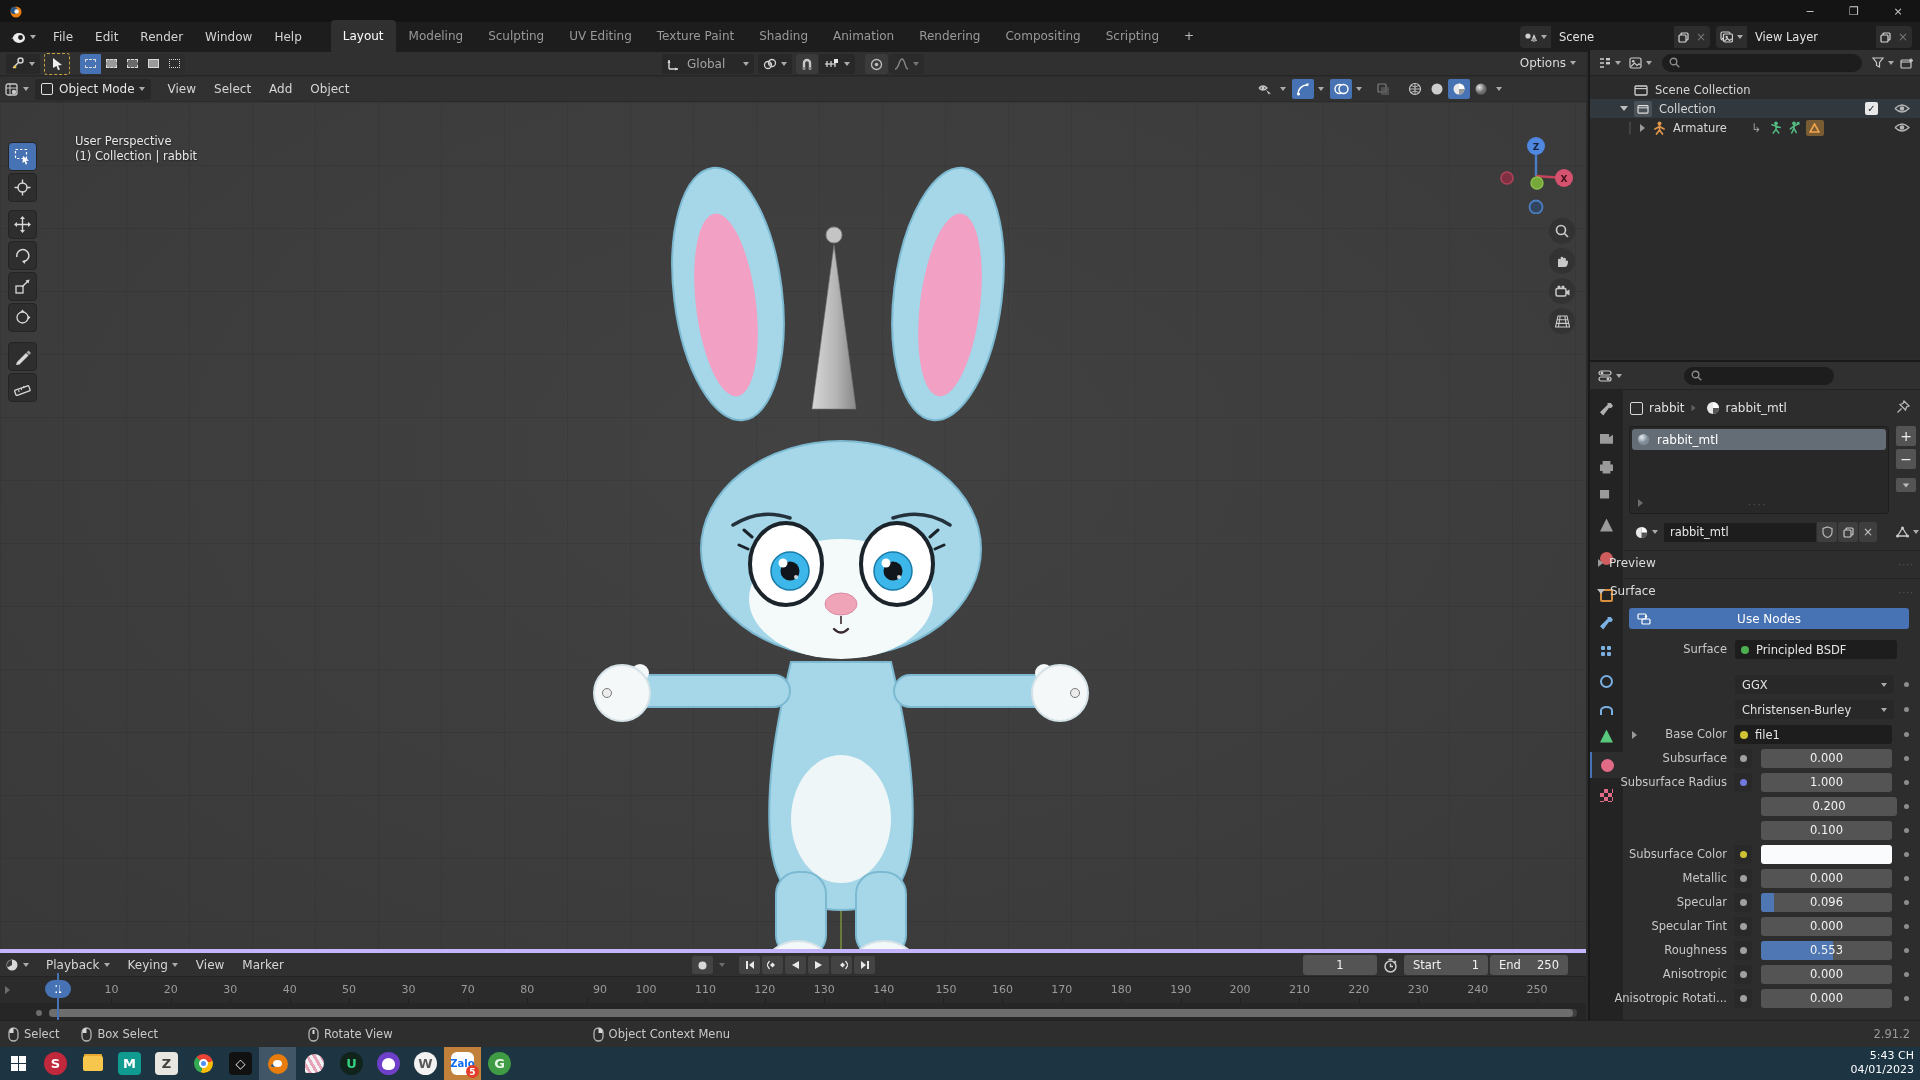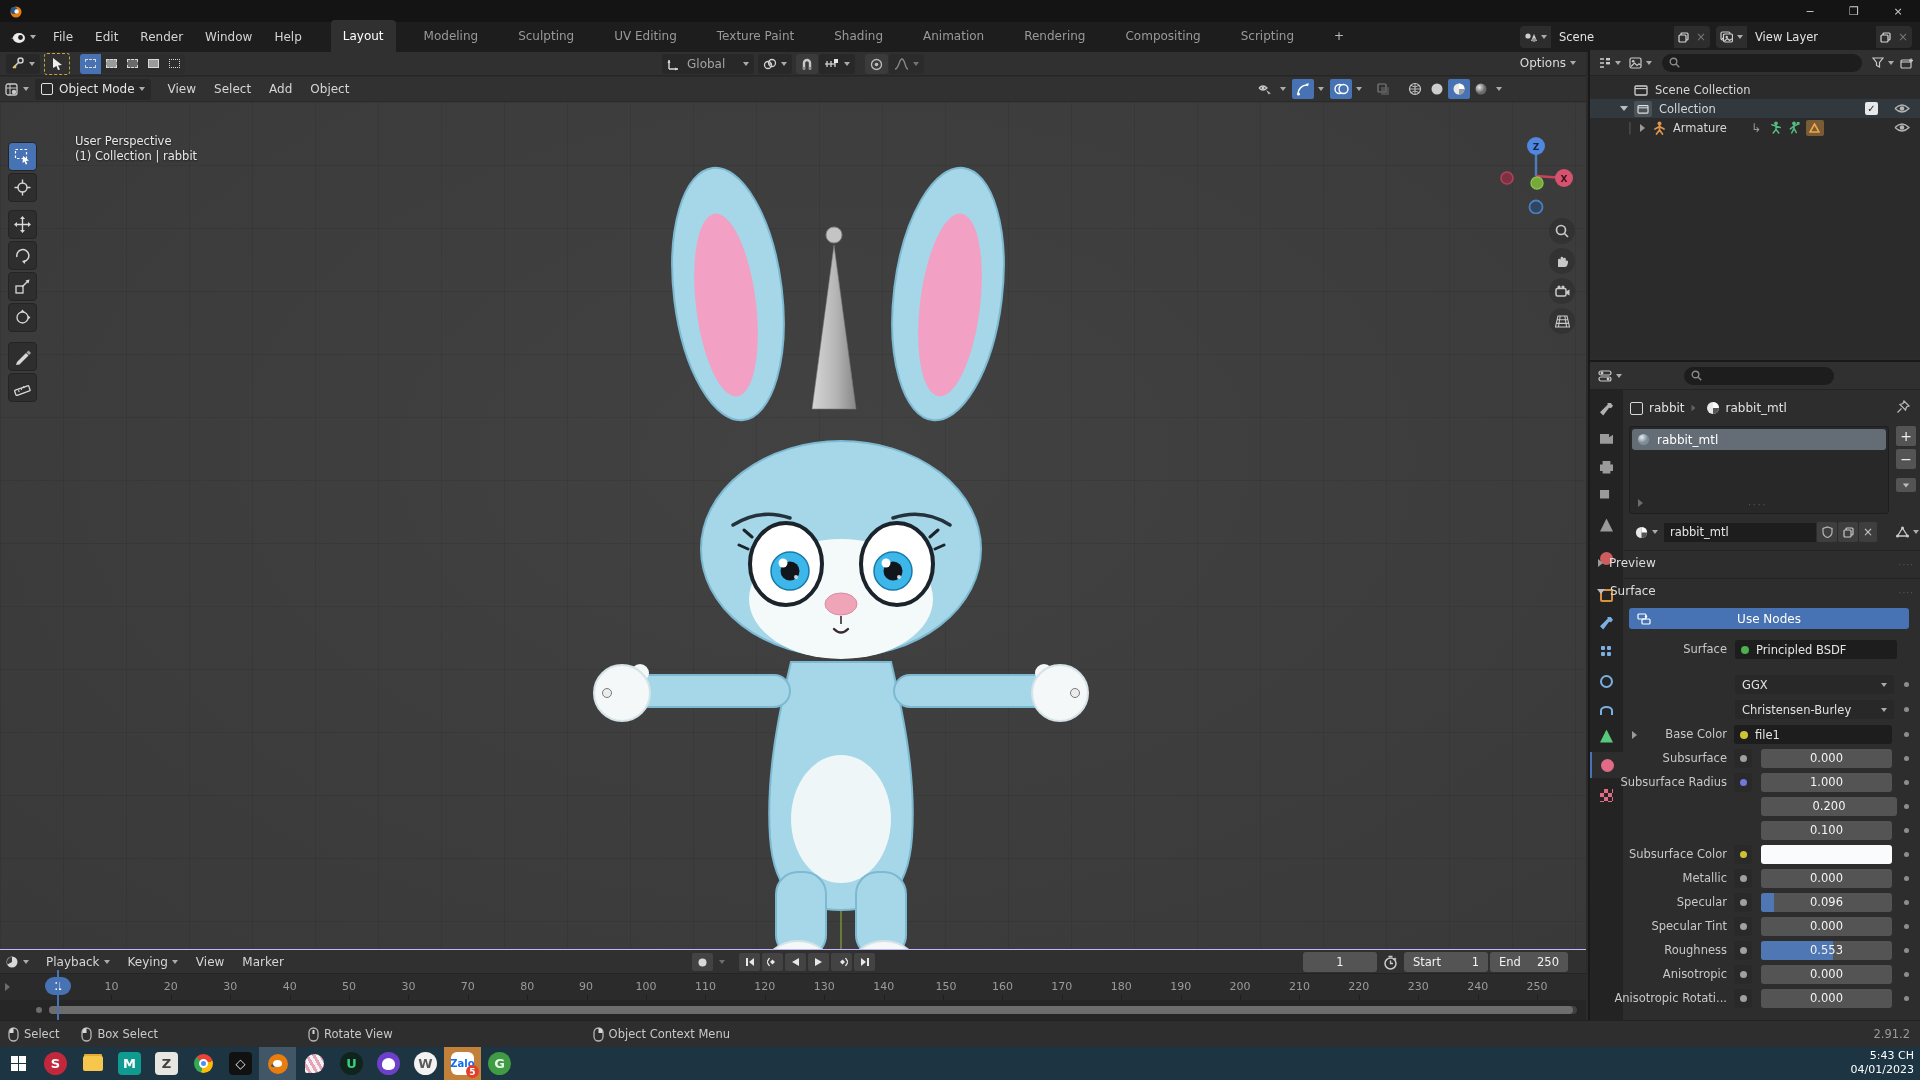--- a/index.html
+++ b/index.html
@@ -11,21 +11,21 @@
   .chev { width:0; height:0; border-left:3.5px solid transparent; border-right:3.5px solid transparent; border-top:4px solid #ababab; display:inline-block; margin-left:4px; }
   .tri-r { width:0; height:0; border-top:4px solid transparent; border-bottom:4px solid transparent; border-left:5px solid #9a9a9a; display:inline-block; }
   .tri-d { width:0; height:0; border-left:4px solid transparent; border-right:4px solid transparent; border-top:5px solid #bdbdbd; display:inline-block; }
   
   #titlebar { left:0; top:0; width:1920px; height:22px; background:#141414; color:#d8d8d8; }
   #titlebar .t { font-size:11px; margin-left:7px;margin-top:31px; }
   .winbtn { width:44px; height:22px; display:flex; align-items:center; justify-content:center; color:#cfcfcf; font-size:11px; }
   
   #topbar { left:0; top:22px; width:1920px; height:30px; background:#1d1d1d; }
   .tmenu { padding:0 11px; color:#d4d4d4; font-size:12px; height:30px; display:flex; align-items:center; }
-  .wtab { padding:16px 12px; color:#999; font-size:12px; border-radius:4px 4px 0 0; margin-right:16px; height:24px; align-self:flex-end; display:flex; align-items:center; }
+  .wtab { padding:16px 12px; color:#999; font-size:12px; border-radius:4px 4px 0 0; margin-right:1px; height:24px; align-self:flex-end; display:flex; align-items:center; }
   .wtab.active { background:#303030; color:#fff; }
   .idwidget { height:22px; background:#1d1d1d; border-radius:4px; display:flex; align-items:center; overflow:hidden; }
   .idwidget .icochip { background:#2d2d2d; height:22px; display:flex; align-items:center; padding:0 4px; }
   .idwidget .nm { padding:0 8px; color:#e3e3e3; font-size:11.5px; }
   .minibtn { width:18px; height:22px; background:#2d2d2d; display:flex; align-items:center; justify-content:center; color:#bdbdbd; }
   
   #toolrow { left:0; top:52px; width:1586px; height:24px; background:#303030; border-bottom:1px solid #262626; }
   .tsbtn { height:20px; background:#282828; border-radius:3px; display:flex; align-items:center; padding:0 5px; margin-right:4px; }
   .selmode { width:21px; height:20px; background:#2d2d2d; display:flex; align-items:center; justify-content:center; }
   .selmode.active { background:#4772b3; }
@@ -42,21 +42,21 @@
   #grid { left:0; top:0; width:1586px; height:847px;
     background-image: repeating-linear-gradient(to right, rgba(0,0,0,.08) 0 1px, transparent 1px 63px),
                       repeating-linear-gradient(to bottom, rgba(0,0,0,.08) 0 1px, transparent 1px 63px); }
   #vptext { left:75px; top:32px; color:#e8e8e8; font-size:11.5px; line-height:15px; text-shadow:0 1px 2px rgba(0,0,0,.5); }
   
   .vtool { width:29px; height:29px; background:#2e2e2e; border:1px solid #242424; display:flex; align-items:center; justify-content:center; border-radius:4px; margin-bottom:2px; }
   .vtool.active { background:#4772b3; }
   
   .navico { width:26px; height:26px; display:flex; align-items:center; justify-content:center; border-radius:50%; background:rgba(40,40,40,.45); margin-bottom:4px; }
   
-  #timeline { left:0; top:949px; width:1586px; height:71px; background:#2b2b2b; border-top:1px solid #c4b5fd; }
+  #timeline { left:0; top:949px; width:1586px; height:71px; background:#2b2b2b; border-top:4px solid #c4b5fd; }
   #tlhead { left:0; top:0; width:1586px; height:24px; background:#303030; border-bottom:1px solid #242424; }
   .tlbtn { width:21px; height:18px; background:#434343; border-radius:2px; margin-right:2px; display:flex; align-items:center; justify-content:center; }
   #ruler { left:0; top:24px; width:1586px; height:26px; background:#2b2b2b; }
   .tick { position:absolute; top:6px; color:#9b9b9b; font-size:11px; transform:translateX(-50%); }
   .tickline { position:absolute; bottom:0; width:1px; height:5px; background:#1f1f1f; }
   #curframe { position:absolute; top:3px; width:26px; height:18px; background:#4772b3; border-radius:9px; color:#fff; font-size:11px; display:flex; align-items:center; justify-content:center; transform:translateX(-50%); font-weight:bold; }
   .framefield { height:20px; background:#545454; border-radius:3px; color:#f2f2f2; font-size:11.5px; display:flex; align-items:center; justify-content:center; }
   
   #rightcol { left:1588px; top:50px; width:332px; height:970px; background:#2d2d2d; border-left:2px solid #191919; }
   #outliner { left:0; top:0; width:332px; height:308px; background:#2b2b2b; }
@@ -619,21 +619,21 @@
           <span class="tick" style="left: 289.66px;">40</span>
           <span class="tickline" style="left: 289.66px;"></span>
           <span class="tick" style="left: 349.06px;">50</span>
           <span class="tickline" style="left: 349.06px;"></span>
           <span class="tick" style="left: 408.46px;">30</span>
           <span class="tickline" style="left: 408.46px;"></span>
           <span class="tick" style="left: 467.86px;">70</span>
           <span class="tickline" style="left: 467.86px;"></span>
           <span class="tick" style="left: 527.26px;">80</span>
           <span class="tickline" style="left: 527.26px;"></span>
-          <span class="tick" style="left: 586px;">90</span>
+          <span class="tick" style="left: 600px;">90</span>
           <span class="tickline" style="left: 586.66px;"></span>
           <span class="tick" style="left: 646.06px;">100</span>
           <span class="tickline" style="left: 646.06px;"></span>
           <span class="tick" style="left: 705.46px;">110</span>
           <span class="tickline" style="left: 705.46px;"></span>
           <span class="tick" style="left: 764.86px;">120</span>
           <span class="tickline" style="left: 764.86px;"></span>
           <span class="tick" style="left: 824.26px;">130</span>
           <span class="tickline" style="left: 824.26px;"></span>
           <span class="tick" style="left: 883.66px;">140</span>

